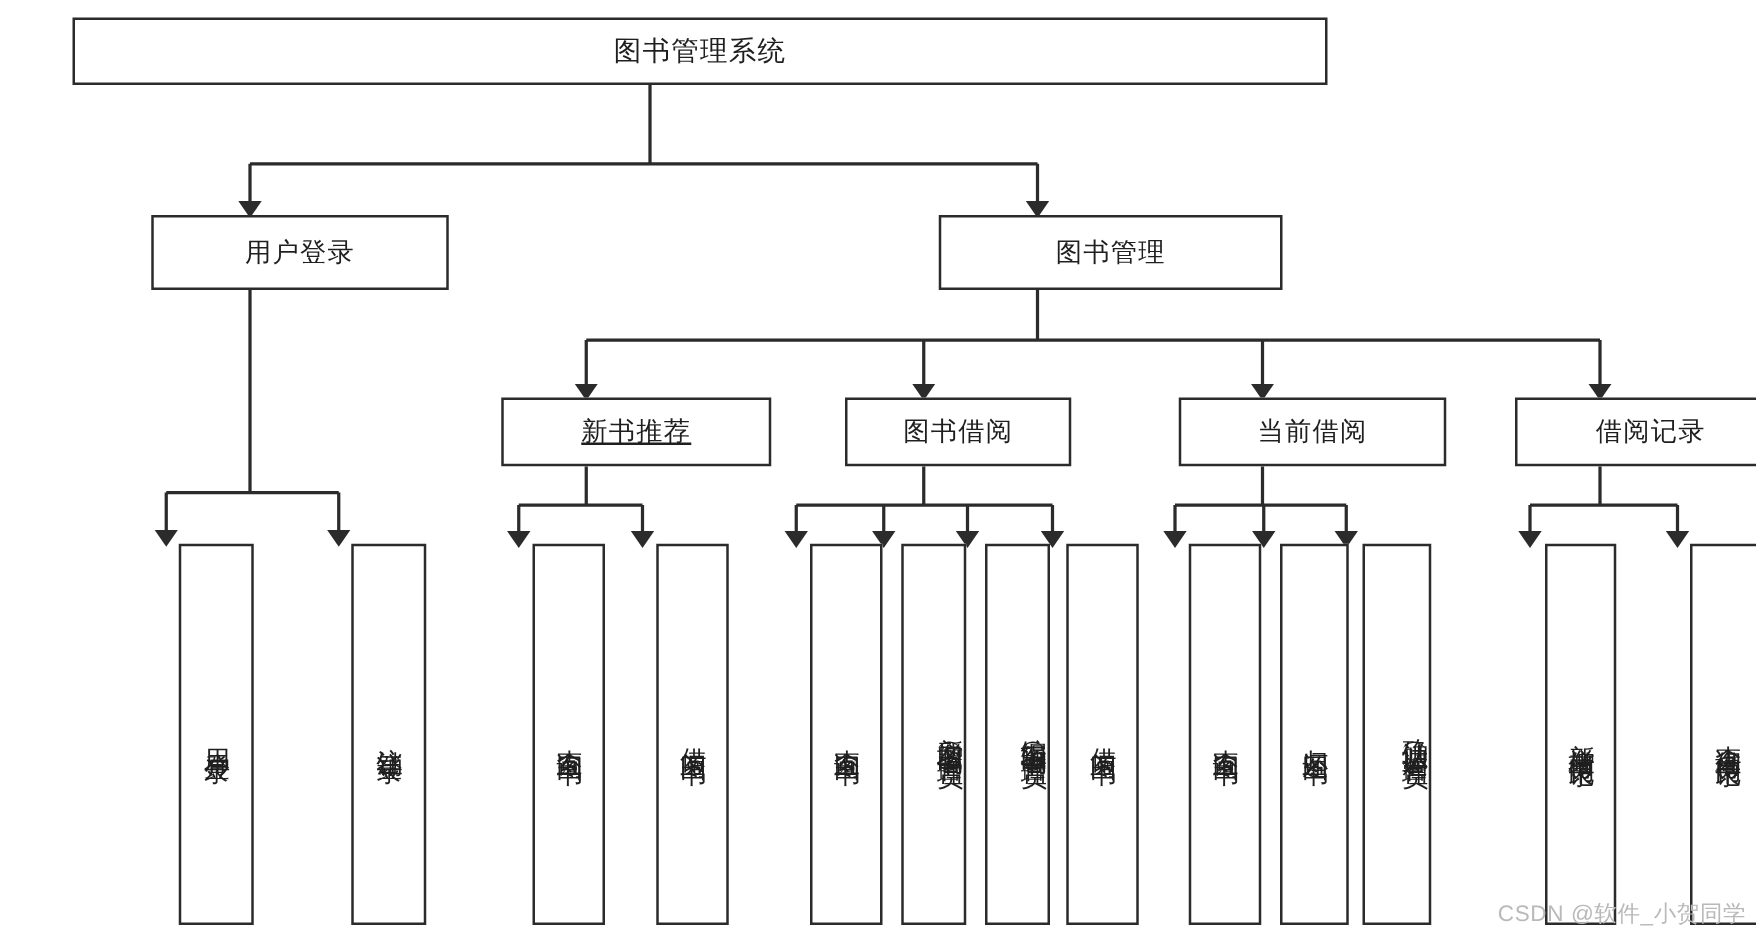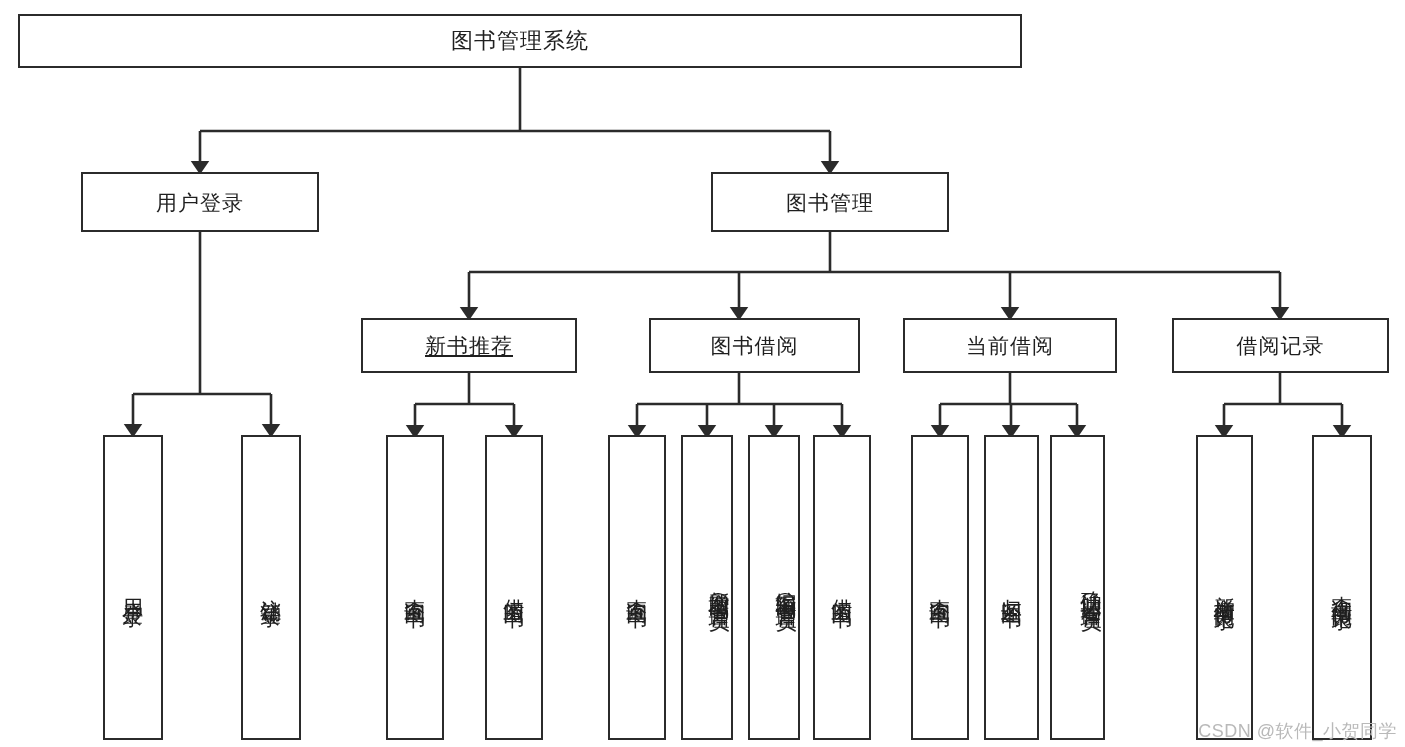--- a/index.html
+++ b/index.html
@@ -27,20 +27,21 @@
   }
   .node {
     position: absolute;
     background: #ffffff;
     border: 2.5px solid #2b2b2b;
     display: flex;
     align-items: center;
     justify-content: center;
     color: #1f1f1f;
     z-index: 2;
+    margin-left: 40px;
   }
   
   .node.h {
     font-size: 21px;
     letter-spacing: 1px;
     line-height: 1;
   }
   .node.root { font-size: 22px; }
   
   .node.v {
@@ -118,24 +119,24 @@
       <path d="M1280,373 L1280,404"></path>
       <path d="M1224,404 L1342,404"></path>
       <path d="M1224,404 L1224,428" marker-end="url(#arw)"></path>
       <path d="M1342,404 L1342,428" marker-end="url(#arw)"></path>
     </g>
   </svg>
 
   <div class="node h root" style="left: 18px; top: 14px; width: 1004px; height: 54px;">图书管理系统</div>
 
   <div class="node h" style="left: 81px; top: 172px; width: 238px; height: 60px;">用户登录</div>
-  <div class="node h" style="left: 711px; top: 172px; width: 238px; height: 60px;">图书管理</div>
+  <div class="node h" style="left: 711px; top: 172px; width: 275px; height: 60px;">图书管理</div>
 
   <div class="node h" style="left: 361px; top: 318px; width: 216px; height: 55px; text-decoration: underline;">新书推荐</div>
-  <div class="node h" style="left: 649px; top: 318px; width: 211px; height: 55px;">图书借阅</div>
+  <div class="node h" style="left: 636px; top: 318px; width: 181px; height: 55px;">图书借阅</div>
   <div class="node h" style="left: 903px; top: 318px; width: 214px; height: 55px;">当前借阅</div>
   <div class="node h" style="left: 1172px; top: 318px; width: 217px; height: 55px;">借阅记录</div>
 
   <div class="node v" style="left: 103px; top: 435px; width: 60px; height: 305px;">用户登录</div>
   <div class="node v" style="left: 241px; top: 435px; width: 60px; height: 305px;">注销登录</div>
   <div class="node v" style="left: 386px; top: 435px; width: 58px; height: 305px;">查询图书</div>
   <div class="node v" style="left: 485px; top: 435px; width: 58px; height: 305px;">借阅图书</div>
   <div class="node v" style="left: 608px; top: 435px; width: 58px; height: 305px;">查询图书</div>
   <div class="node v topalign" style="left: 681px; top: 435px; width: 52px; height: 305px;">新增图书（管理员）</div>
   <div class="node v topalign" style="left: 748px; top: 435px; width: 52px; height: 305px;">编辑图书（管理员）</div>

